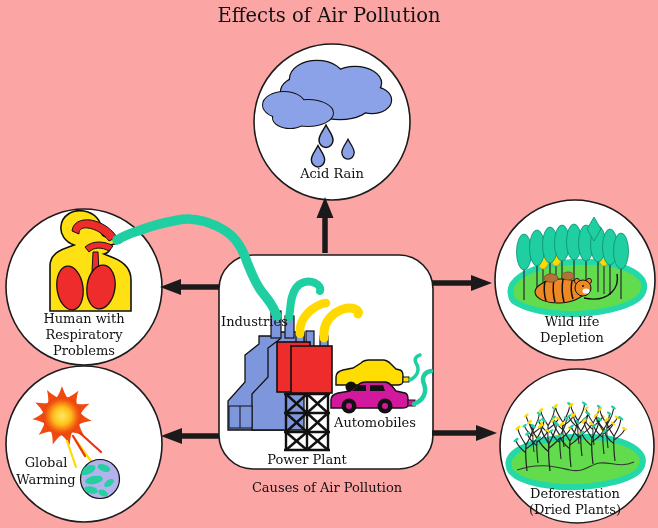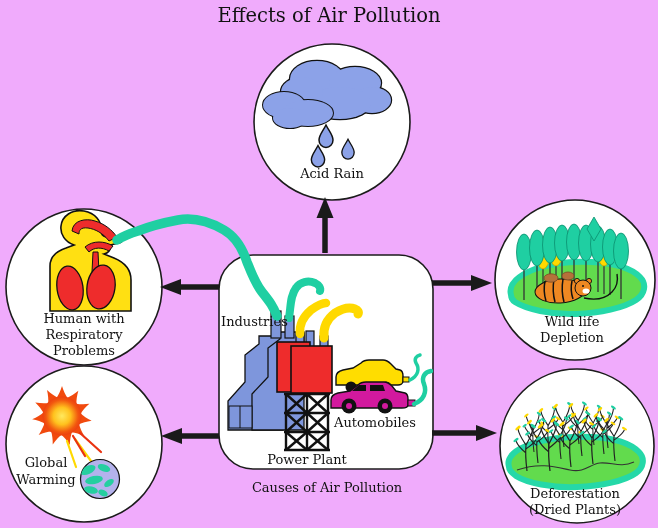--- a/index.html
+++ b/index.html
@@ -1,16 +1,16 @@
 <!DOCTYPE html>
 <html><head>
 <meta charset="utf-8">
 <style>
   html,body{margin:0;padding:0;background:#ffffff;}
-  .stage{position:relative;width:658px;height:528px;background:#f0abfc;overflow:hidden;
+  .stage{position:relative;width:658px;height:528px;background:#fca5a5;overflow:hidden;
          font-family:"DejaVu Serif","Liberation Serif",serif;}
   svg{display:block;}
   text{font-family:"DejaVu Serif","Liberation Serif",serif;fill:#111111;}
   .title-text{font-size:19.5px;}
   .lbl{font-size:13px;}
 </style>
 </head>
 <body>
 
 <div class="stage">

